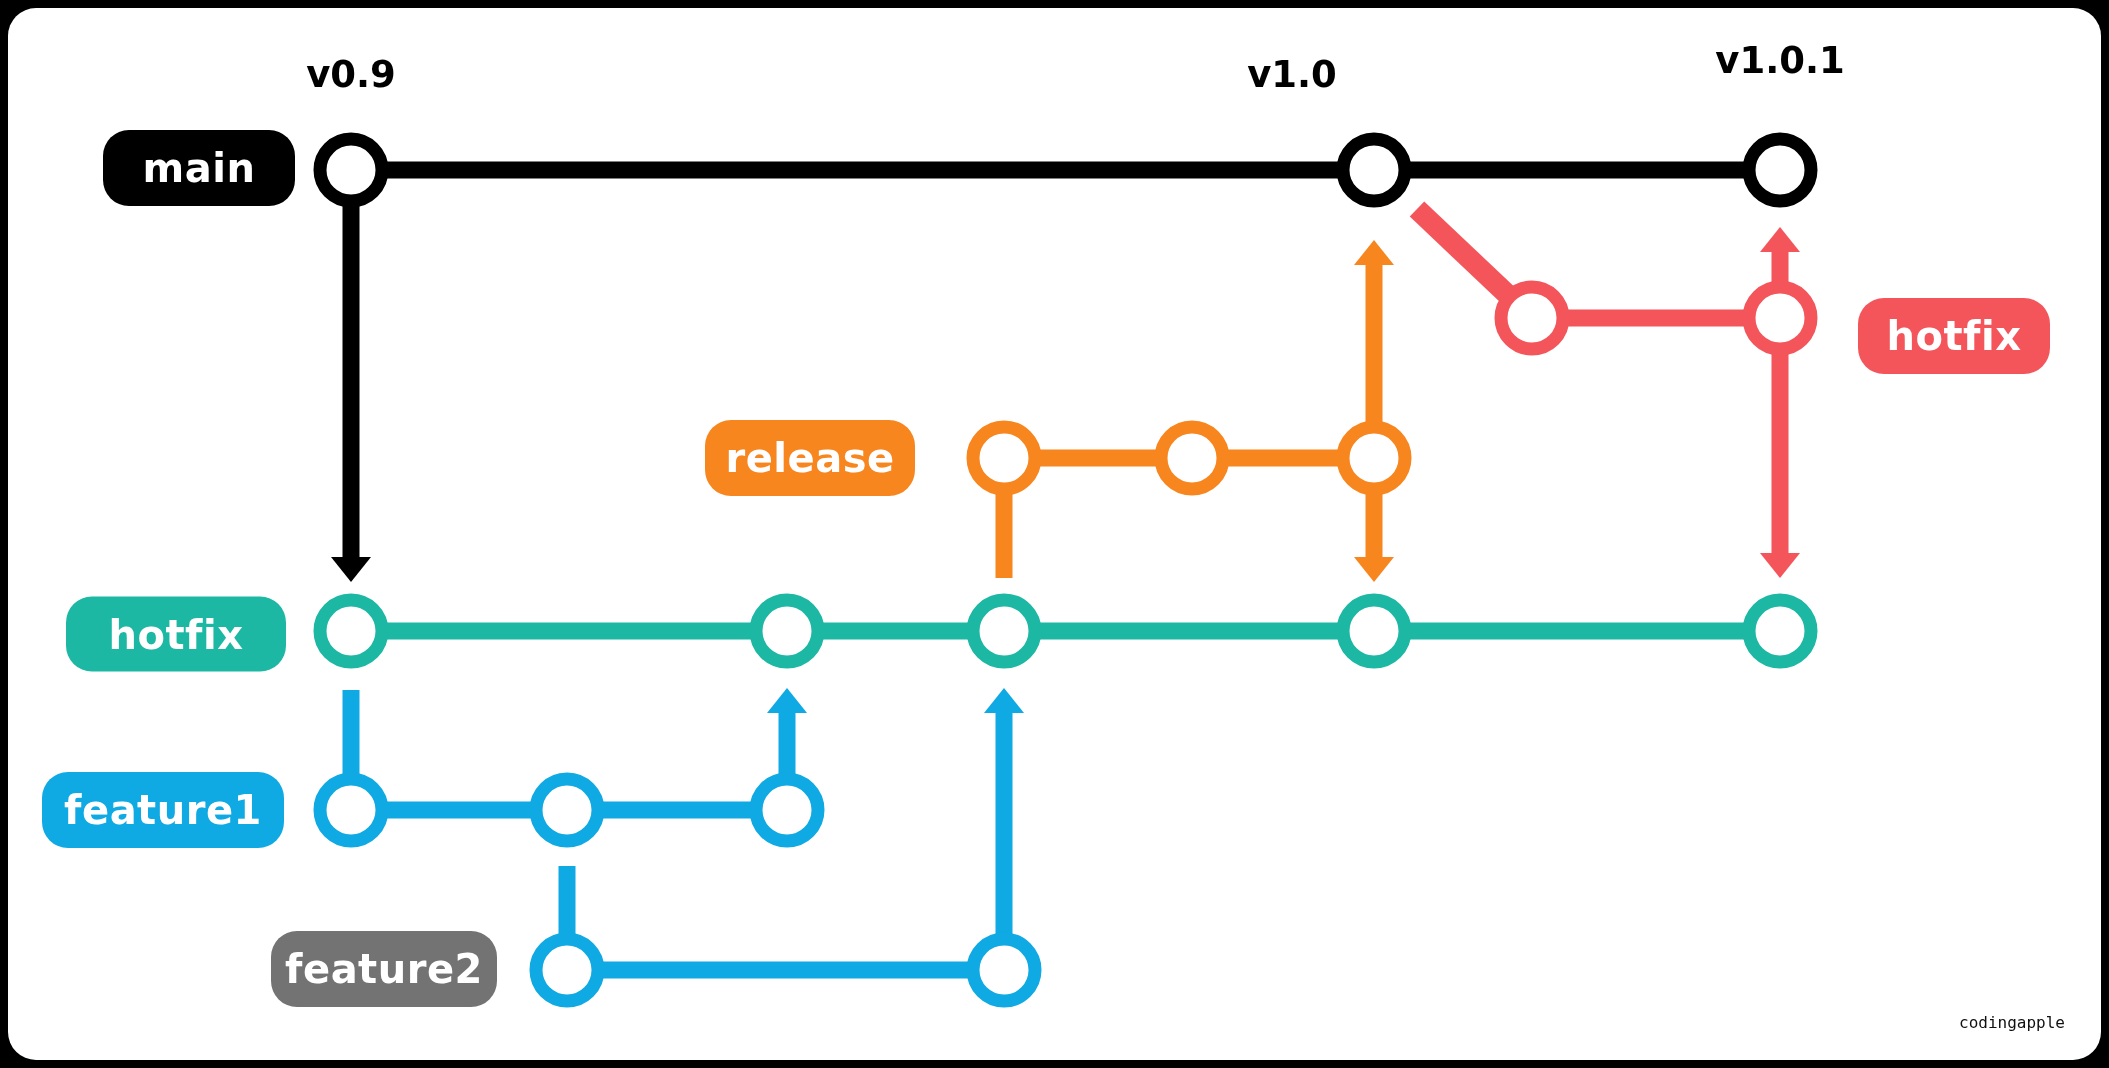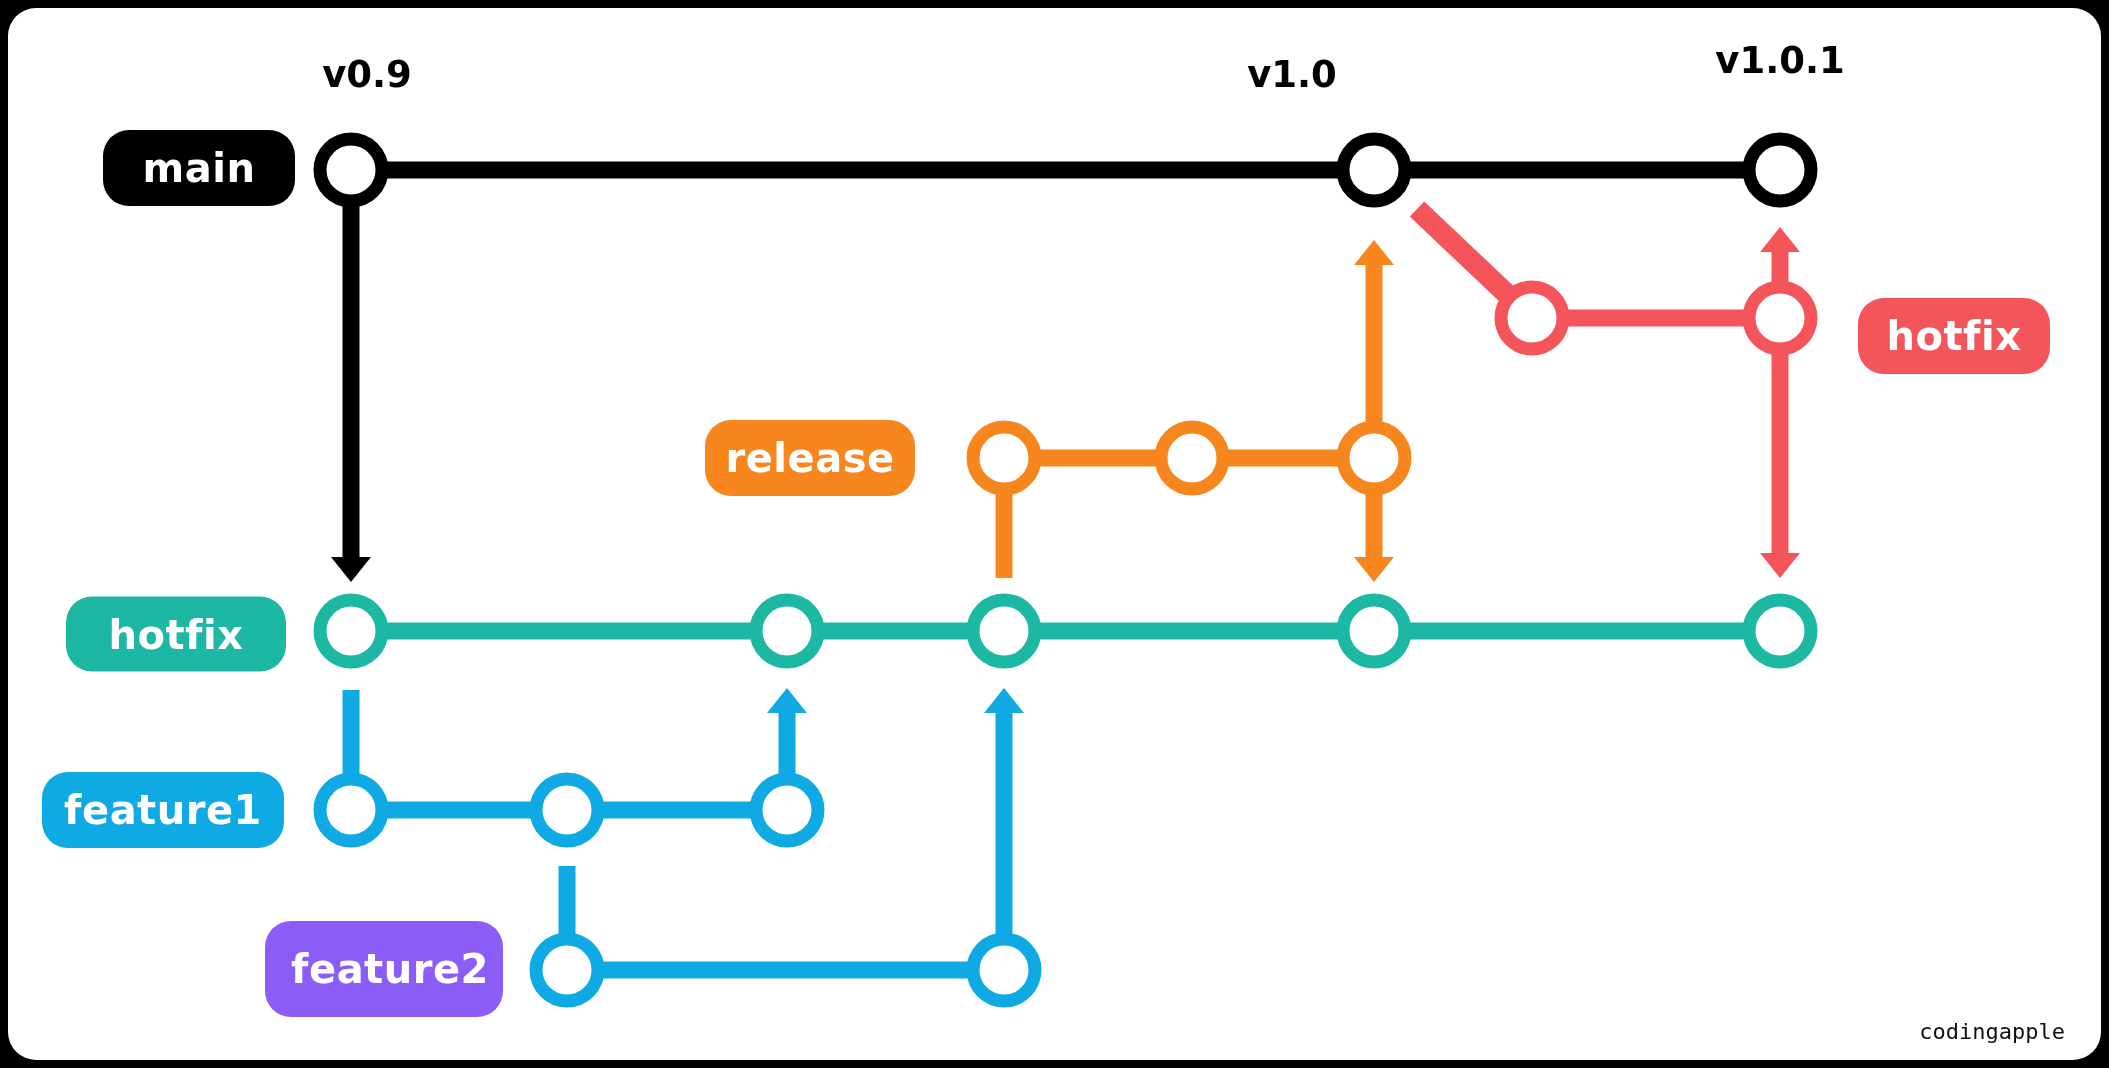--- a/index.html
+++ b/index.html
@@ -18,22 +18,22 @@
     font-family:"DejaVu Sans", sans-serif; font-weight:800; font-size:40px;
     display:flex; align-items:center; justify-content:center;
     letter-spacing:0.5px; white-space:nowrap;
   }
   .tag {
     position:absolute; transform:translate(-50%,-50%);
     color:#000000; font-family:"DejaVu Sans", sans-serif;
     font-weight:800; font-size:37px; white-space:nowrap;
   }
   .watermark {
-    position:absolute; right:44px; bottom:24px;
-    font-family:"DejaVu Sans Mono", monospace; font-size:22px; color:#101010;
+    position:absolute; right:44px; bottom:36px;
+    font-family:"DejaVu Sans Mono", monospace; font-size:16px; color:#101010;
   }
 </style>
 </head>
 <body>
 
 <div class="stage">
   <div class="canvas"></div>
 
   <svg class="graph" width="2109" height="1068" viewBox="0 0 2109 1068">
       <line x1="351" y1="170" x2="1780" y2="170" stroke="#000000" stroke-width="17"></line>
@@ -73,25 +73,25 @@
       <circle cx="787" cy="810" r="31" fill="#ffffff" stroke="#0fa9e3" stroke-width="13"></circle>
       <circle cx="567" cy="970" r="31" fill="#ffffff" stroke="#0fa9e3" stroke-width="13"></circle>
       <circle cx="1004" cy="970" r="31" fill="#ffffff" stroke="#0fa9e3" stroke-width="13"></circle>
       <circle cx="1004" cy="458" r="31" fill="#ffffff" stroke="#f8861e" stroke-width="13"></circle>
       <circle cx="1192" cy="458" r="31" fill="#ffffff" stroke="#f8861e" stroke-width="13"></circle>
       <circle cx="1374" cy="458" r="31" fill="#ffffff" stroke="#f8861e" stroke-width="13"></circle>
       <circle cx="1532" cy="318" r="31" fill="#ffffff" stroke="#f4555a" stroke-width="13"></circle>
       <circle cx="1780" cy="318" r="31" fill="#ffffff" stroke="#f4555a" stroke-width="13"></circle>
     </svg>
 
-  <div class="tag" style="left:351px; top:74px;margin-left:16px;">v0.9</div>
+  <div class="tag" style="left:351px; top:74px;">v0.9</div>
   <div class="tag" style="left:1292px; top:74px;">v1.0</div>
   <div class="tag" style="left:1780px; top:60px;">v1.0.1</div>
 
   <div class="pill" style="left: 199px; top: 168px; width: 192px; height: 76px; background: rgb(0, 0, 0);">main</div>
   <div class="pill" style="left: 176px; top: 634px; width: 220px; height: 75px; background: rgb(28, 184, 164);">hotfix</div>
   <div class="pill" style="left: 163px; top: 810px; width: 242px; height: 76px; background: rgb(15, 169, 227);">feature1</div>
-  <div class="pill" style="left: 384px; top: 969px; width: 226px; height: 96px; background: #8b5cf6; padding-left: 12px;">feature2</div>
+  <div class="pill" style="left: 384px; top: 969px; width: 226px; height: 76px; background: #737373;">feature2</div>
   <div class="pill" style="left: 810px; top: 458px; width: 210px; height: 76px; background: rgb(248, 134, 30);">release</div>
   <div class="pill" style="left: 1954px; top: 316px; width: 192px; height: 76px; background: rgb(244, 85, 90); margin-top: 20px;">hotfix</div>
 
   <div class="watermark">codingapple</div>
 </div>
 
 </body></html>

